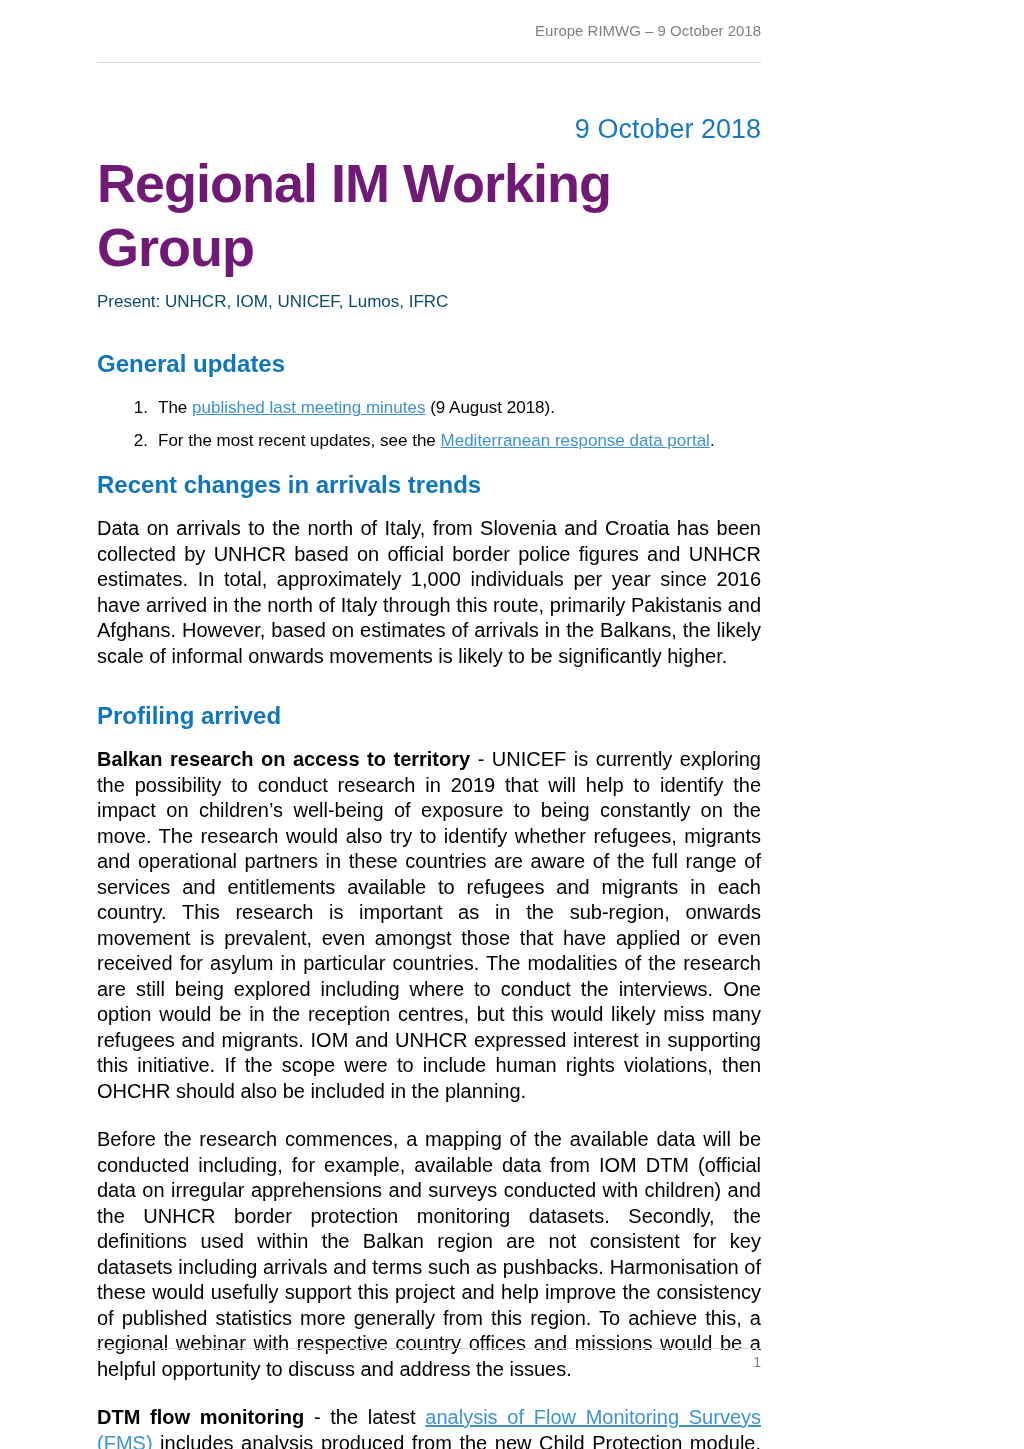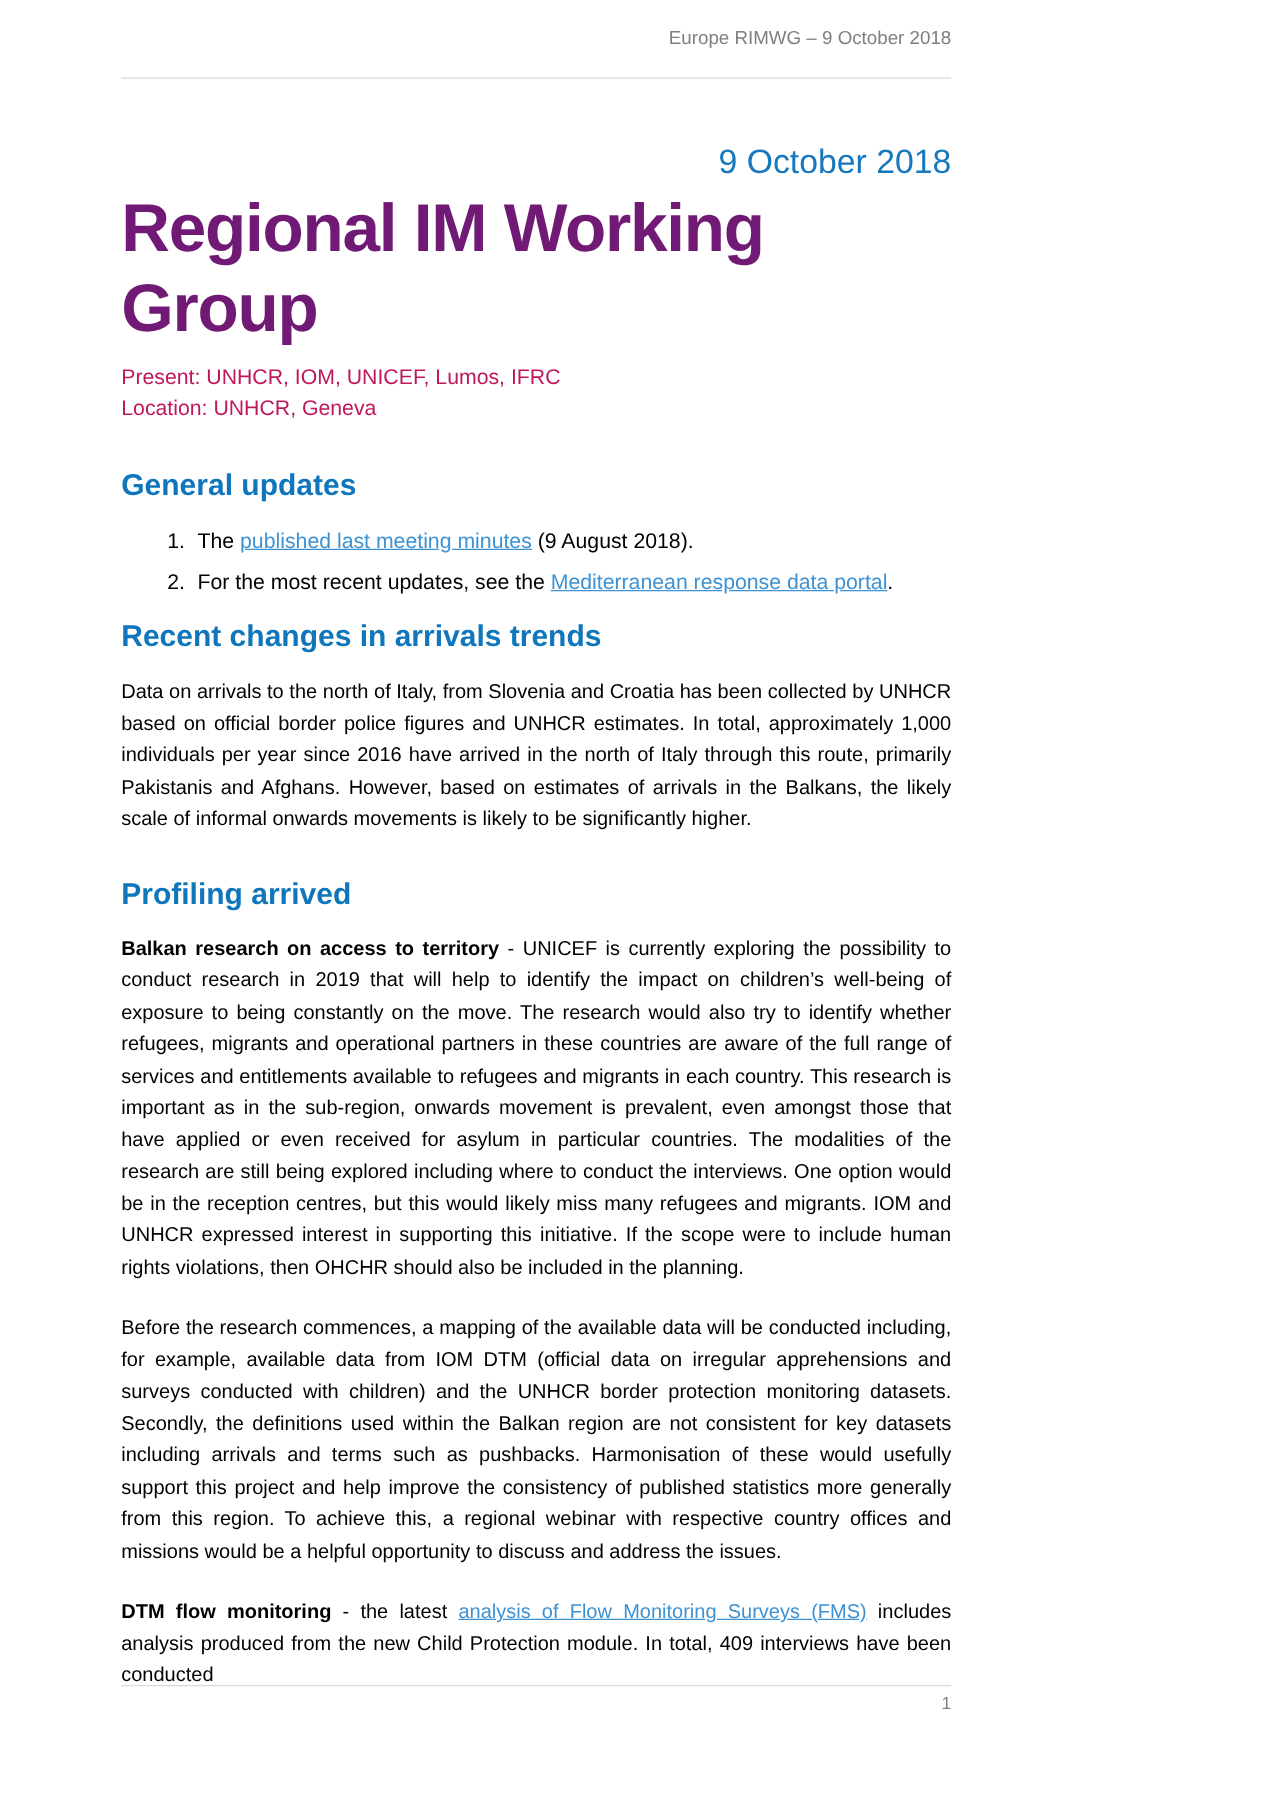--- a/index.html
+++ b/index.html
@@ -52,21 +52,21 @@
     font-size: 54px;
     line-height: 64px;
     font-weight: bold;
     letter-spacing: -1px;
     color: #595959;
   }
   .meta {
     margin-top: 10px;
     font-size: 17px;
     line-height: 25px;
-    color: #be185d;
+    color: #0c4a6e;
   }
   .section-heading {
     font-size: 24px;
     line-height: 34px;
     font-weight: bold;
     color: #0f76bc;
     margin: 0;
   }
   .mt-general { margin-top: 33px; }
   .mt-arrivals { margin-top: 15px; }
@@ -82,21 +82,21 @@
     display: flex;
     margin-bottom: 8px;
   }
   .num {
     flex: 0 0 18px;
     text-align: right;
     margin-right: 10px;
   }
   .para {
     margin: 14px 0 0 0;
-    font-size: 16px;
+    font-size: 20px;
     line-height: 25.5px;
     text-align: justify;
     color: #000000;
   }
   .para-gap {
     margin-top: 23px;
   }
   .lead-bold {
     font-weight: bold;
   }
@@ -131,21 +131,20 @@
 
   <main>
 
     <div class="date-line">9 October 2018</div>
 
     <h1 class="title-1">Regional IM Working Group</h1>
 
 
     <div class="meta">
       <div>Present: UNHCR, IOM, UNICEF, Lumos, IFRC</div>
-      <div>Location: UNHCR, Geneva</div>
     </div>
 
     <h2 class="section-heading mt-general">General updates</h2>
 
     <ol class="num-list">
       <li class="num-item">
         <span class="num">1.</span>
         <span>
           <span>The </span><a class="link">published last meeting minutes</a><span> (9 August 2018).</span>
         </span>

